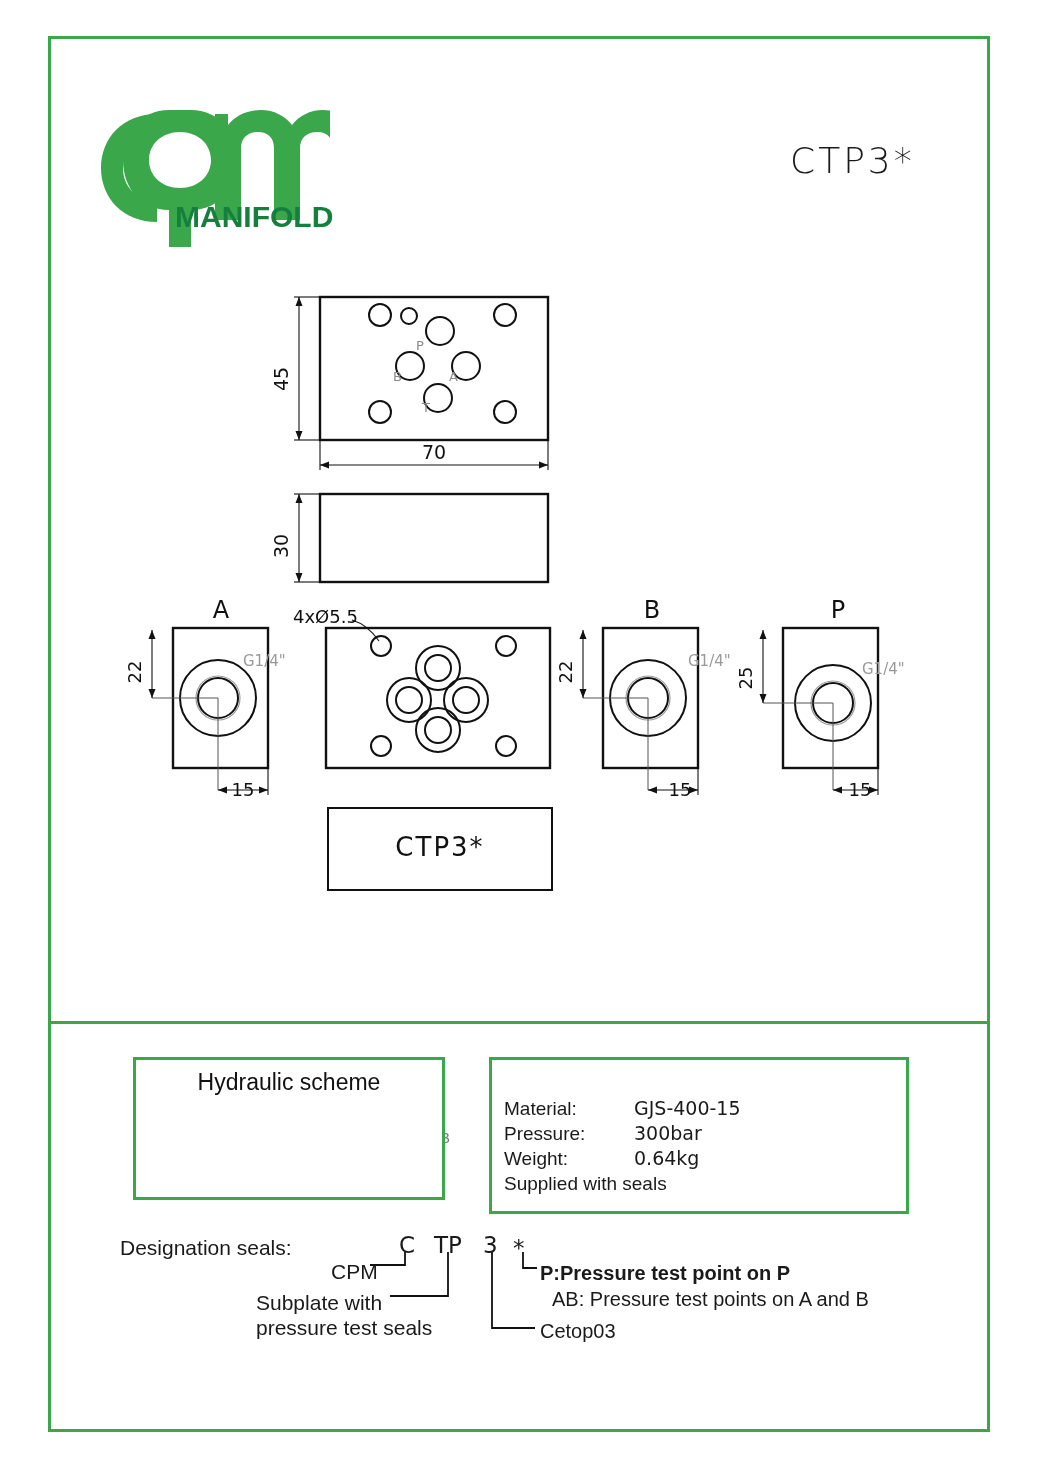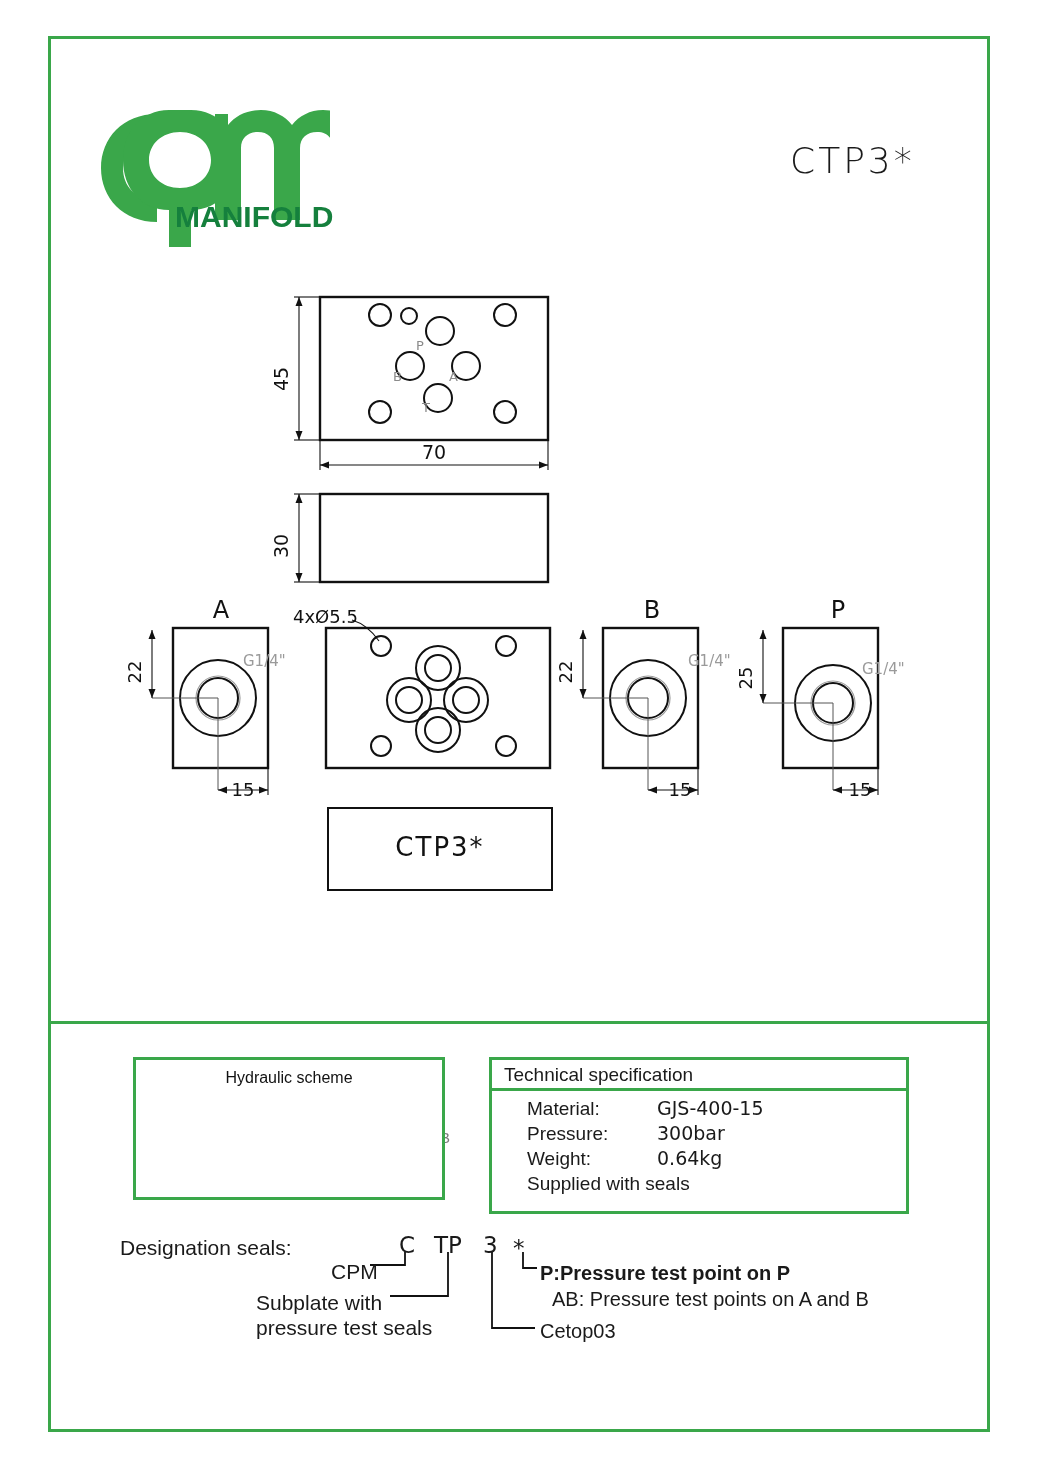--- a/index.html
+++ b/index.html
@@ -25,28 +25,28 @@
          font-family:"DejaVu Sans", sans-serif;}
 
   
   .draw{position:absolute;left:0;top:0;width:1038px;height:1468px;
         pointer-events:none;}
 
   
   .hs-box{position:absolute;left:133px;top:1057px;width:312px;height:143px;
           border:3px solid #3aa74a;box-sizing:border-box;background:#fff;}
   .hs-title{position:absolute;left:0;right:0;top:9px;text-align:center;
-            font-size:16px;color:#111;}
+            font-size:23px;color:#111;}
 
   .ts-box{position:absolute;left:489px;top:1057px;width:420px;height:157px;
           border:3px solid #3aa74a;box-sizing:border-box;background:#fff;}
   .ts-head{position:absolute;left:0;top:0;right:0;height:31px;
            border-bottom:3px solid #3aa74a;box-sizing:border-box;}
   .ts-head span{position:absolute;left:12px;top:4px;font-size:19px;}
-  .ts-rows{position:absolute;left:12px;top:36px;font-size:19px;line-height:25px;margin-left:23px;}
+  .ts-rows{position:absolute;left:12px;top:36px;font-size:19px;line-height:25px;}
   .ts-row{display:block;white-space:pre;}
   .ts-key{display:inline-block;width:130px;}
   .ts-val{display:inline-block;font-family:"DejaVu Sans",sans-serif;}
 
   
   .dc-label{position:absolute;left:120px;top:1236px;font-size:21px;}
   .dc-c{position:absolute;left:399px;top:1232px;font-size:23px;}
   .dc-tp{position:absolute;left:434px;top:1232px;font-size:23px;}
   .dc-3{position:absolute;left:483px;top:1232px;font-size:23px;}
   .dc-star{position:absolute;left:513px;top:1235px;font-size:23px;}
@@ -295,23 +295,20 @@
     <text x="296" y="1143" text-anchor="end">PA</text>
     <text x="430" y="1143">PB</text>
   </g>
 </svg>
 
 <div class="hs-box">
   <div class="hs-title">Hydraulic scheme</div>
 </div>
 
 <div class="ts-box">
-  <div class="ts-head">
-    <span>Technical specification</span>
-  </div>
   <div class="ts-rows">
     <span class="ts-row"><span class="ts-key">Material:</span><span class="ts-val">GJS-400-15</span></span>
     <span class="ts-row"><span class="ts-key">Pressure:</span><span class="ts-val">300bar</span></span>
     <span class="ts-row"><span class="ts-key">Weight:</span><span class="ts-val">0.64kg</span></span>
     <span class="ts-row">Supplied with seals</span>
   </div>
 </div>
 
 <div class="dc-label">Designation seals:</div>
 <div class="dc-c txt">C</div>

